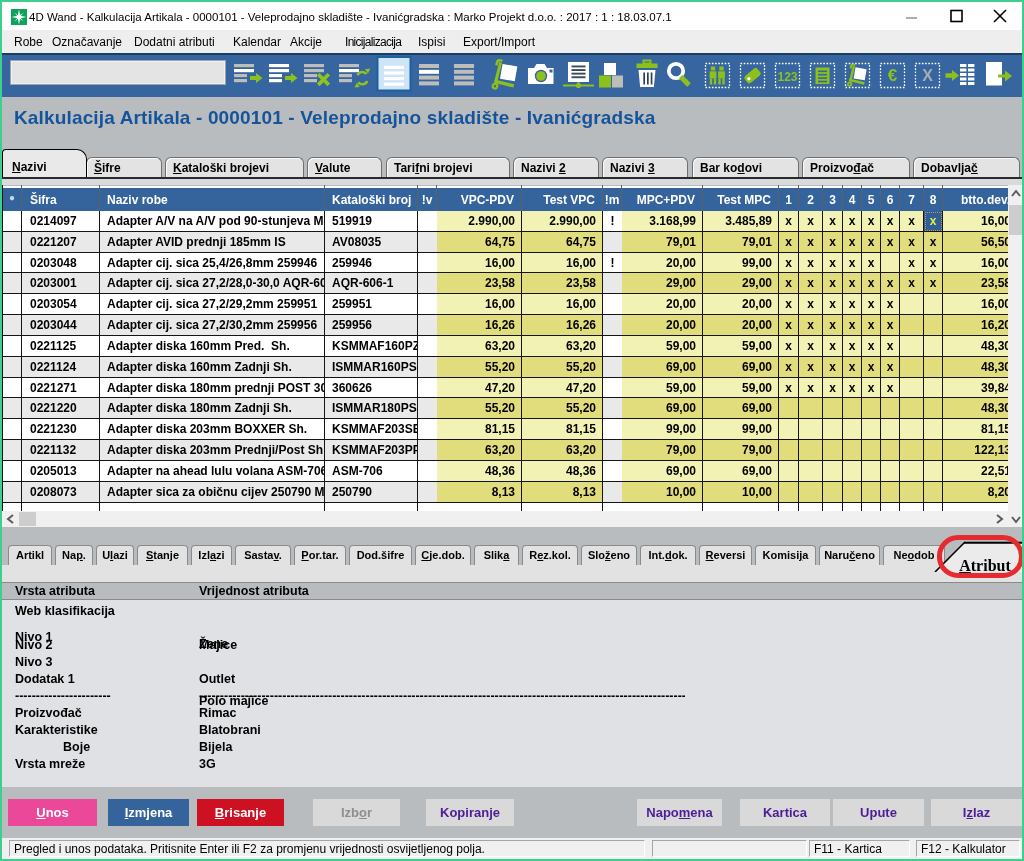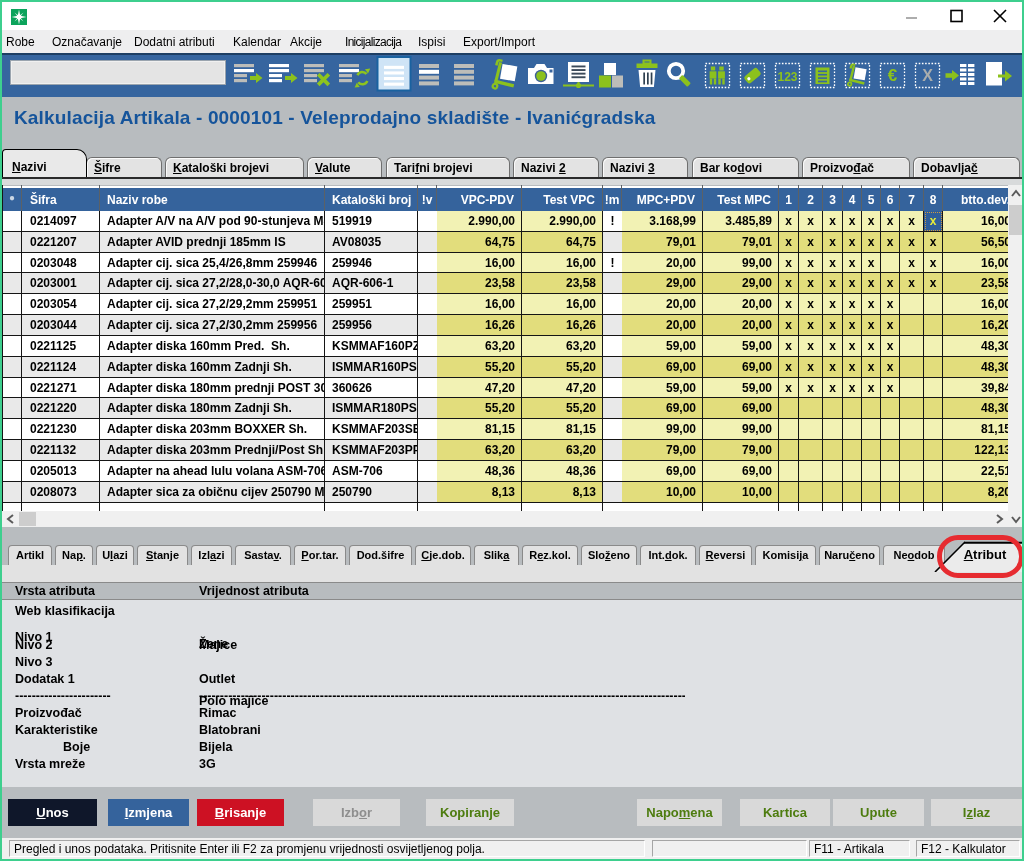--- a/index.html
+++ b/index.html
@@ -52,32 +52,32 @@
 
 #vscroll { left:1008px; top:185px; width:16px; height:342px; background:#f0f0f0; }
 #hscroll { left:2px; top:511px; width:1006px; height:16px; background:#f0f0f0; }
 #vthumb { position:absolute; left:1px; top:20px; width:14px; height:30px; background:#cdcdcd; }
 #hthumb { position:absolute; left:17px; top:1px; width:17px; height:14px; background:#cdcdcd; }
 
 #midband { left:2px; top:527px; width:1020px; height:18px; background:#b8bcbf; }
 
 #bottabs { left:2px; top:545px; width:1020px; height:20px; background:#b8bcbf; }
 .btab { position:absolute; top:0; height:20px; background:#e2e2e2; border:1px solid #8a8a8a; border-bottom:none; border-radius:4px 4px 0 0; font-size:11px; font-weight:bold; text-align:center; padding-top:3px; }
-#atrtext { position:absolute; left:948px; top:2px; width:70px; z-index:3; font-size:13px; font-weight:bold; text-align:center; }
+#atrtext { position:absolute; left:948px; top:12px; width:70px; z-index:3; font-size:16px; font-weight:bold; text-align:center;font-family:Liberation Serif, serif; }
 #redring { position:absolute; left:935px; top:-10px; width:87px; height:43px; border:5.5px solid #e62b30; border-radius:21px; z-index:4; }
 
 #panelstrip { left:2px; top:565px; width:1020px; height:17px; background:#e2e2e2; }
 #attrhdr { left:2px; top:582px; width:1020px; height:18px; background:#b8bcbf; border-top:1px solid #8a8a8a; border-bottom:1px solid #8a8a8a; font-size:12.5px; font-weight:bold; }
 #attrpanel { left:2px; top:600px; width:1020px; height:187px; background:#dfe1e4; font-size:12.5px; font-weight:bold; }
 .arow { position:absolute; left:13px; white-space:nowrap; }
 .aval { position:absolute; left:197px; white-space:nowrap; }
 
 #btnband { left:2px; top:787px; width:1020px; height:51px; background:#b8bcbf; }
-.btn { position:absolute; top:12px; height:27px; font-size:13px; font-weight:bold; text-align:center; padding-top:6px; background:#d9d9d9; color:#4d7c0f; }
-.btn.green { background:#0f172a; color:#fff; }
+.btn { position:absolute; top:12px; height:27px; font-size:13px; font-weight:bold; text-align:center; padding-top:6px; background:#d9d9d9; color:#4c1d95; }
+.btn.green { background:#ec4899; color:#fff; }
 .btn.blue { background:#35639c; color:#fff; }
 .btn.red { background:#cd1123; color:#fff; }
 .btn.dis { color:#8e8e8e; }
 
 #statusbar { left:2px; top:838px; width:1020px; height:21px; background:#f0f0f0; font-size:12px; }
 .sbox { position:absolute; top:2px; height:17px; background:#f0f0f0; border:1px solid #a5a5a5; border-bottom-color:#fff; border-right-color:#fff; padding:1px 4px 0 4px; white-space:nowrap; overflow:hidden; }
 u { text-decoration:underline; }
 </style>
 </head>
 <body>
@@ -88,30 +88,31 @@
 
 <div class="abs" id="title">
   <svg class="abs" id="appicon" width="16" height="16">
     <rect x="0" y="0" width="16" height="16" fill="#0ba35b"></rect>
     <g fill="#fff">
         <polygon points="8,0.5 9.2,6.8 15.5,8 9.2,9.2 8,15.5 6.8,9.2 0.5,8 6.8,6.8"></polygon>
     <polygon points="3.5,3.5 8,6.9 12.5,3.5 9.1,8 12.5,12.5 8,9.1 3.5,12.5 6.9,8" opacity="0.85"></polygon>
     <circle cx="8" cy="8" r="2.4"></circle>
       </g>
   </svg>
+  <span class="abs" id="titletext">4D Wand - Kalkulacija Artikala - 0000101 - Veleprodajno skladište - Ivanićgradska : Marko Projekt d.o.o. : 2017 : 1 : 18.03.07.1</span>
   <svg class="abs" style="left:898px; top:6px;" width="120" height="18">
     <line x1="6" y1="10" x2="17" y2="10" stroke="#8a8a8a" stroke-width="1.4"></line>
     <rect x="51" y="2.5" width="11" height="11" fill="none" stroke="#000" stroke-width="1.6"></rect>
     <line x1="94" y1="2" x2="106" y2="14" stroke="#000" stroke-width="1.6"></line>
     <line x1="106" y1="2" x2="94" y2="14" stroke="#000" stroke-width="1.6"></line>
   </svg>
 </div>
 
 <div class="abs" id="menubar">
-  <span style="left:4px;">Robe</span>
+  <span style="left:12px;">Robe</span>
   <span style="left:50px;">Označavanje</span>
   <span style="left:132px;">Dodatni atributi</span>
   <span style="left:231px;">Kalendar</span>
   <span style="left:288px;">Akcije</span>
   <span style="left:343px; letter-spacing:-0.7px;">Inicijalizacija</span>
   <span style="left:416px;">Ispisi</span>
   <span style="left:461px;">Export/Import</span>
 </div>
 <div class="abs" id="navyline"></div>
 
@@ -998,15 +999,15 @@
   <div class="btn" style="left:424px; width:88px;">Kopiranje</div>
   <div class="btn" style="left:635px; width:85px;">Napo<u>m</u>ena</div>
   <div class="btn" style="left:738px; width:90px;">Kartica</div>
   <div class="btn" style="left:831px; width:91px;">Upute</div>
   <div class="btn" style="left:929px; width:91px;">I<u>z</u>laz</div>
 </div>
 
 <div class="abs" id="statusbar">
   <div class="sbox" style="left:7px; width:636px;">Pregled i unos podataka. Pritisnite Enter ili F2 za promjenu vrijednosti osvijetljenog polja.</div>
   <div class="sbox" style="left:650px; width:155px;"></div>
-  <div class="sbox" style="left:807px; width:101px;">F11 - Artikala</div>
+  <div class="sbox" style="left:807px; width:101px;">F11 - Kartica</div>
   <div class="sbox" style="left:914px; width:104px;">F12 - Kalkulator</div>
 </div>
 
 </body></html>

